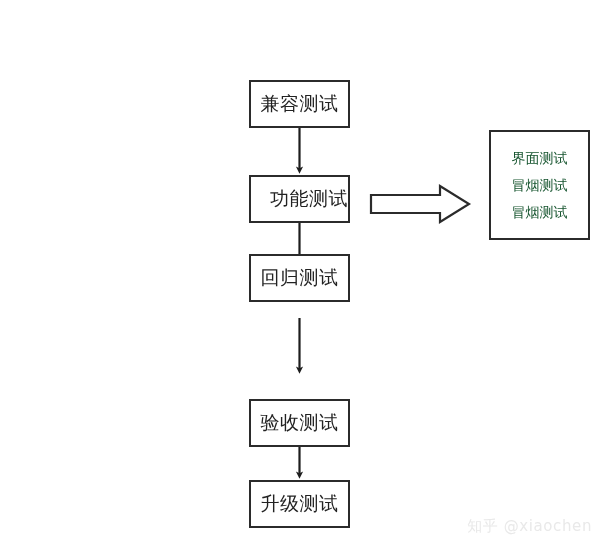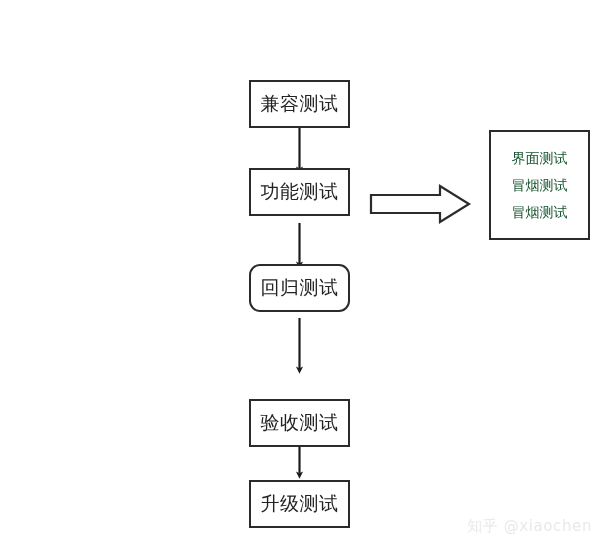--- a/index.html
+++ b/index.html
@@ -27,22 +27,22 @@
     display: flex;
     align-items: center;
     justify-content: center;
     color: #222222;
     font-size: 19px;
     letter-spacing: 0.5px;
     white-space: nowrap;
   }
   .flow-box { width: 101px; height: 48px; left: 249px; }
   .fb-1 { top: 80px; }
-  .fb-2 { top: 168px; }
-  .fb-3 { top: 264px; border-radius: 11px; }
+  .fb-2 { top: 175px; justify-content: flex-end; }
+  .fb-3 { top: 254px; }
   .fb-4 { top: 375px; margin-top: 24px; }
   .fb-5 { top: 480px; }
 
   .detail-box {
     position: absolute;
     left: 489px;
     top: 130px;
     width: 101px;
     height: 110px;
     box-sizing: border-box;

